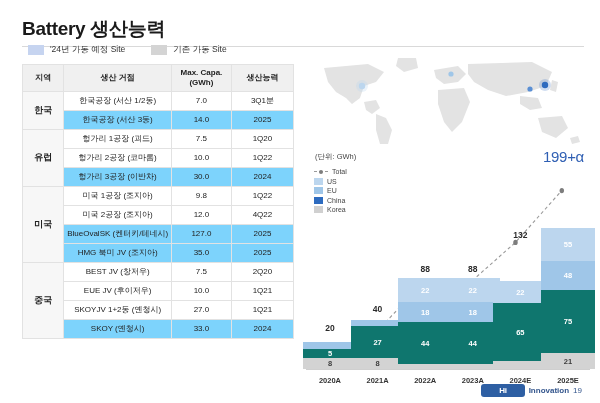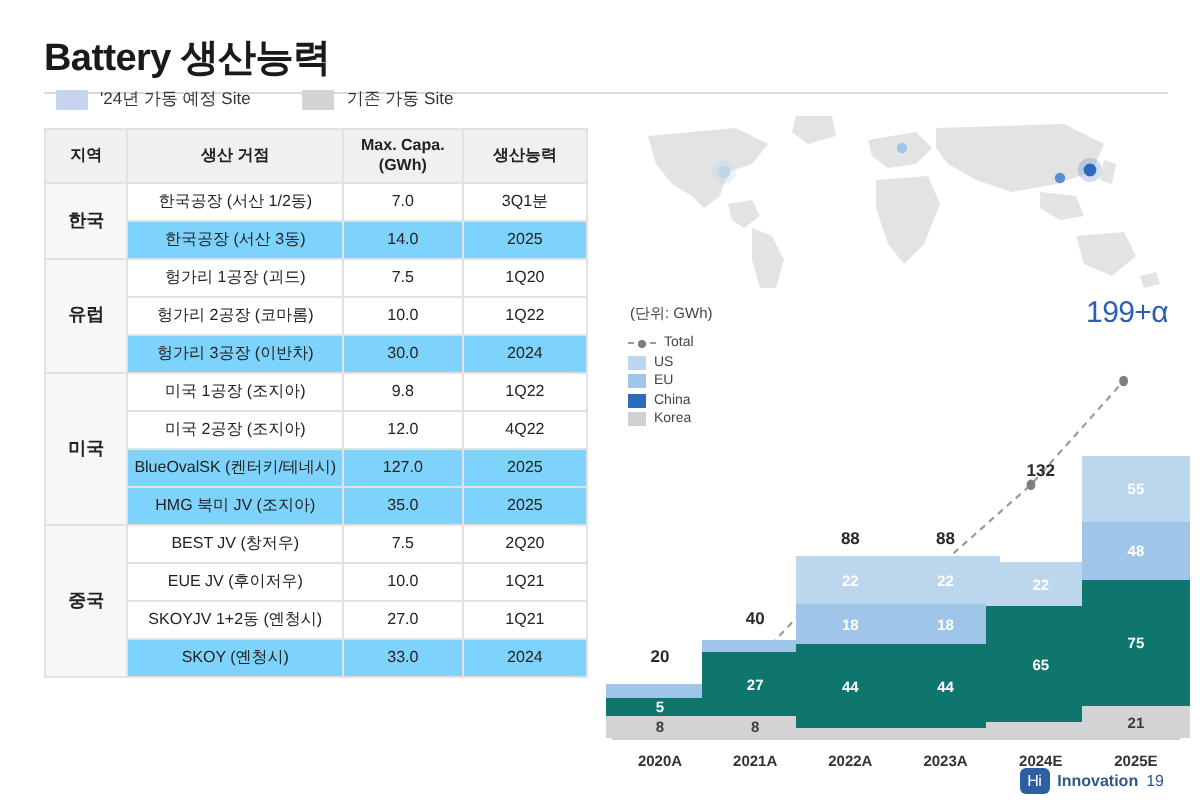--- a/index.html
+++ b/index.html
@@ -110,22 +110,22 @@
   .xlabels div { width:40px; text-align:center; font-size:7.5px; color:#333; font-weight:bold;margin-top:36px; }
 
   .trend { position:absolute; left:0; top:0; right:0; bottom:0; pointer-events:none; }
 
   
   .footer {
     position:absolute; right:10px; bottom:6px;
     display:flex; align-items:center; gap:4px;
   }
   .badge {
-    background:#2e5fa3; color:#fff; font-size:8px; font-weight:normal;
-    border-radius:3px; padding:2px 4px; letter-spacing:-0.3px;
+    background:#2e5fa3; color:#fff; font-size:8px; font-weight:bold;
+    border-radius:3px; padding:2px 18px; letter-spacing:-0.3px;
   }
   .footer .txt { font-size:8px; color:#33558c; font-weight:bold; }
   .footer .pg { font-size:8px; color:#33558c; }
 </style>
 </head>
 <body>
 
 <div class="slide">
 
   <div class="title">Battery 생산능력</div>

